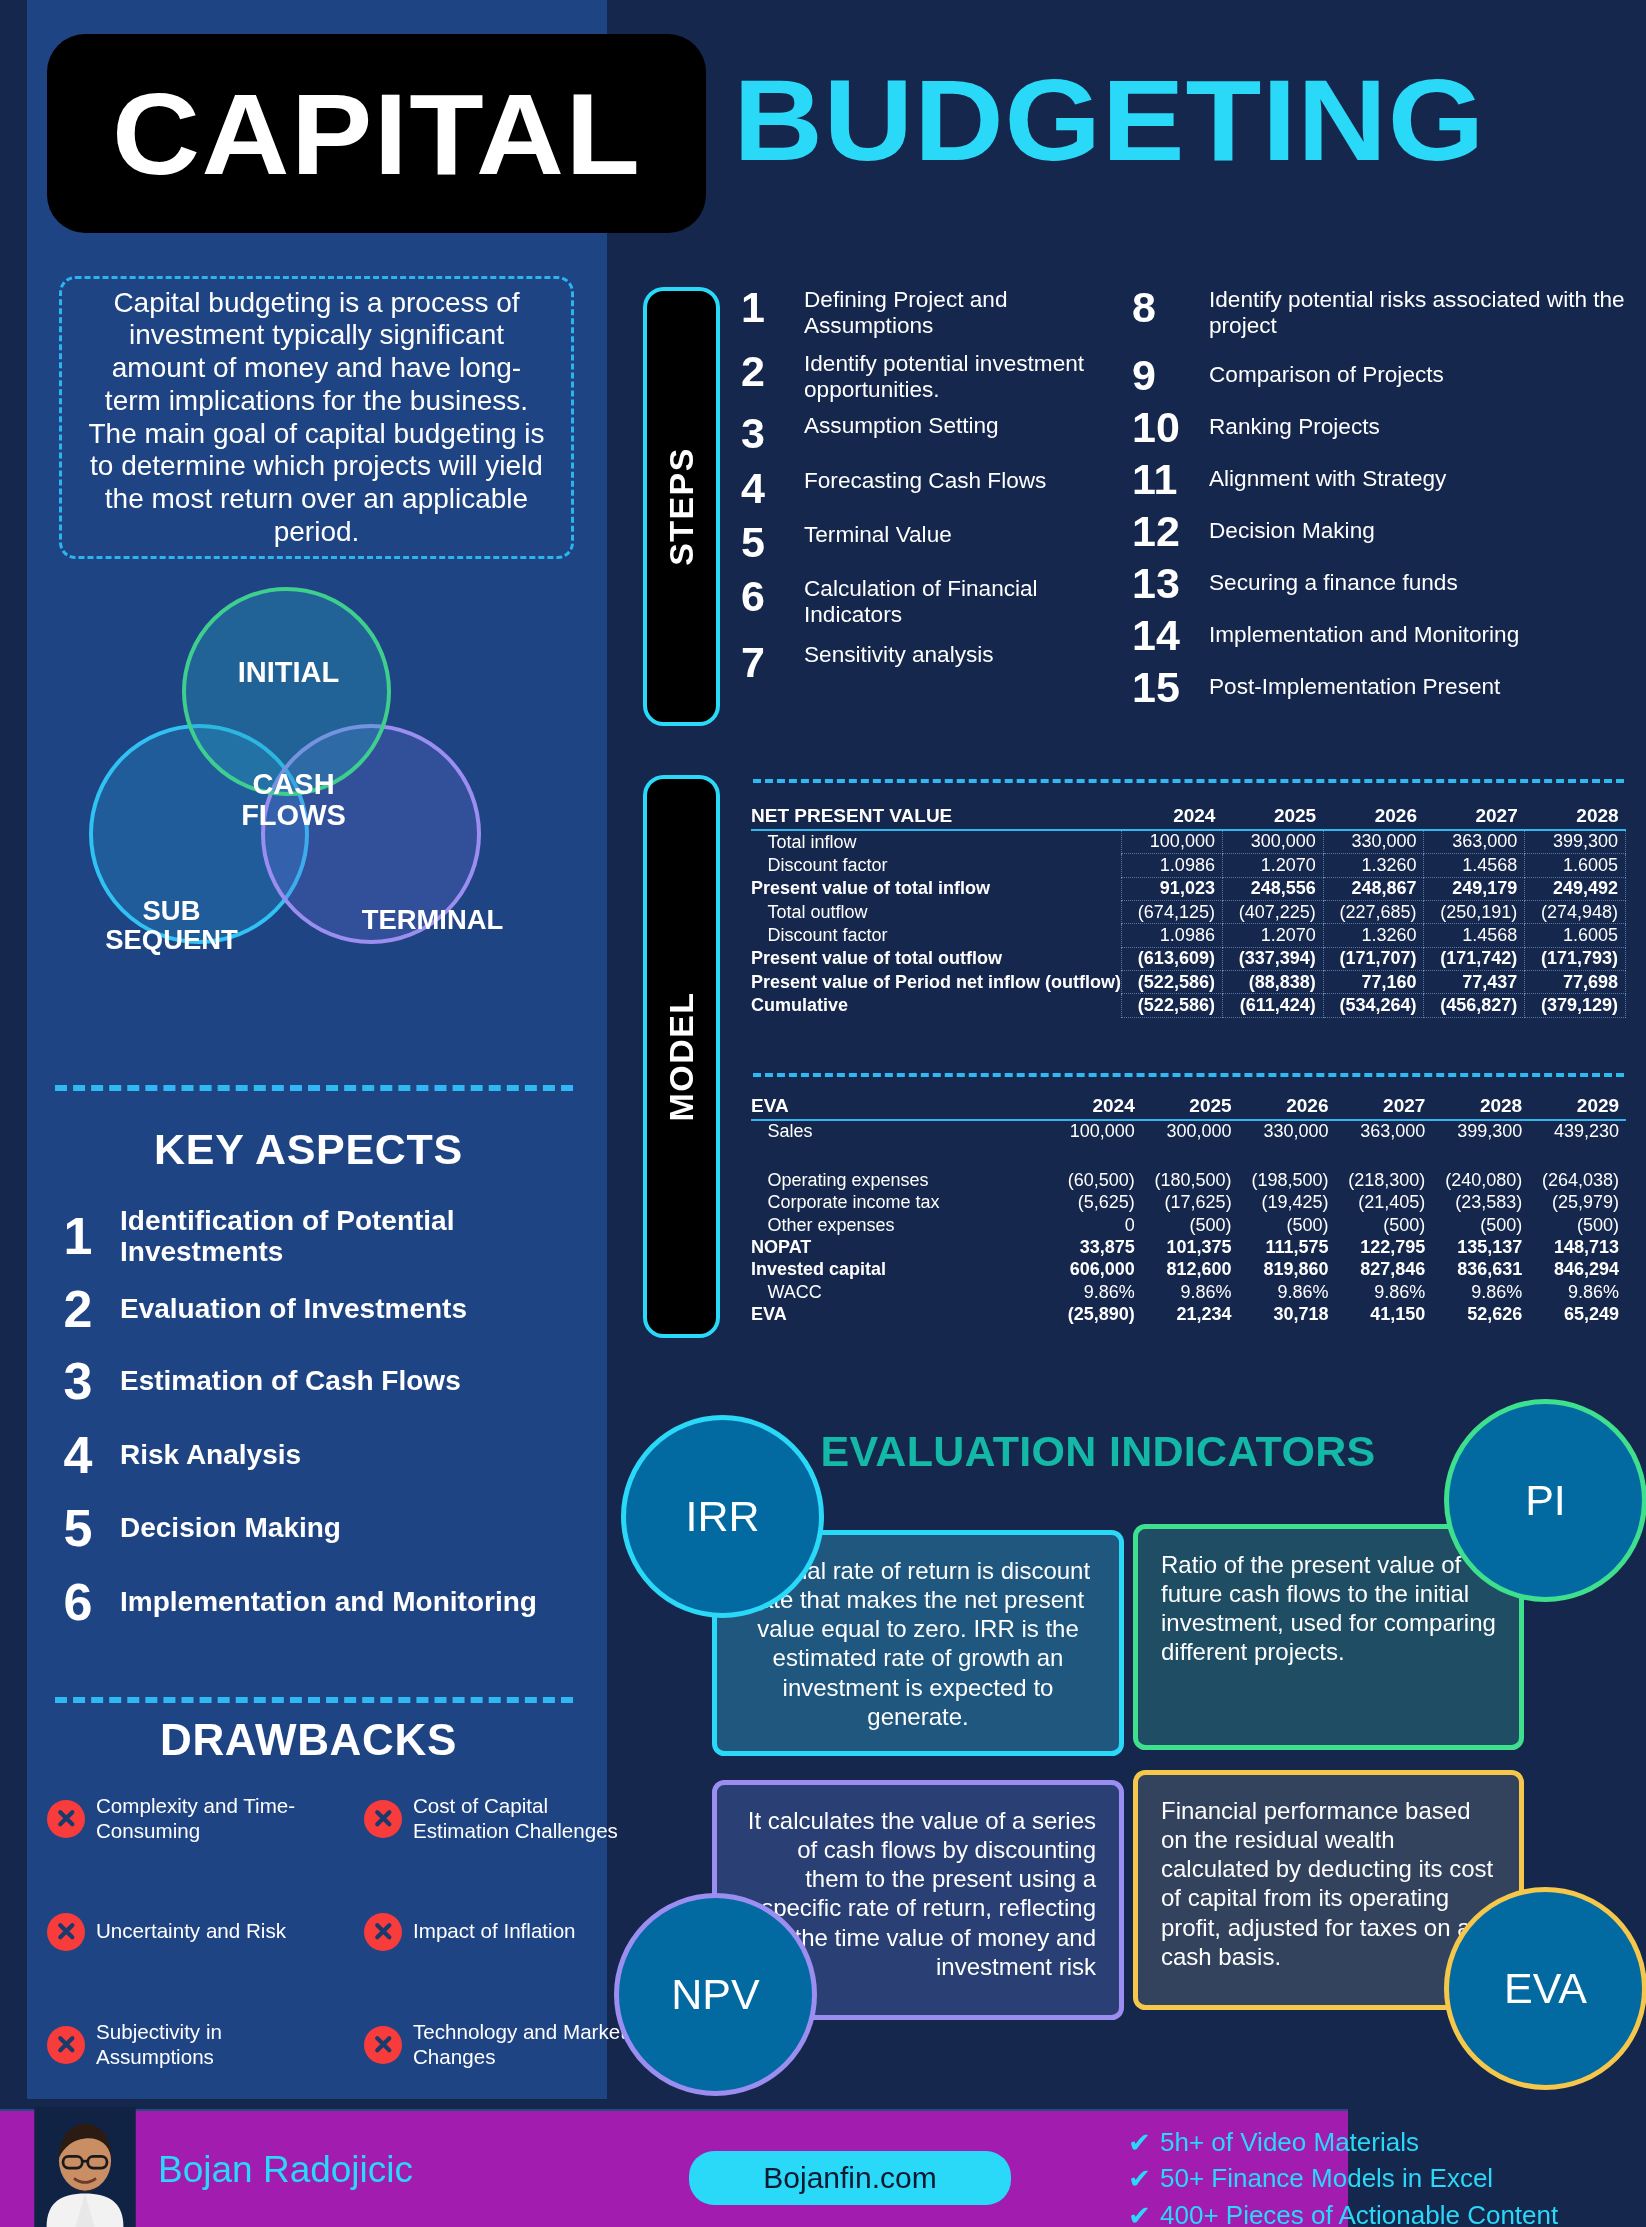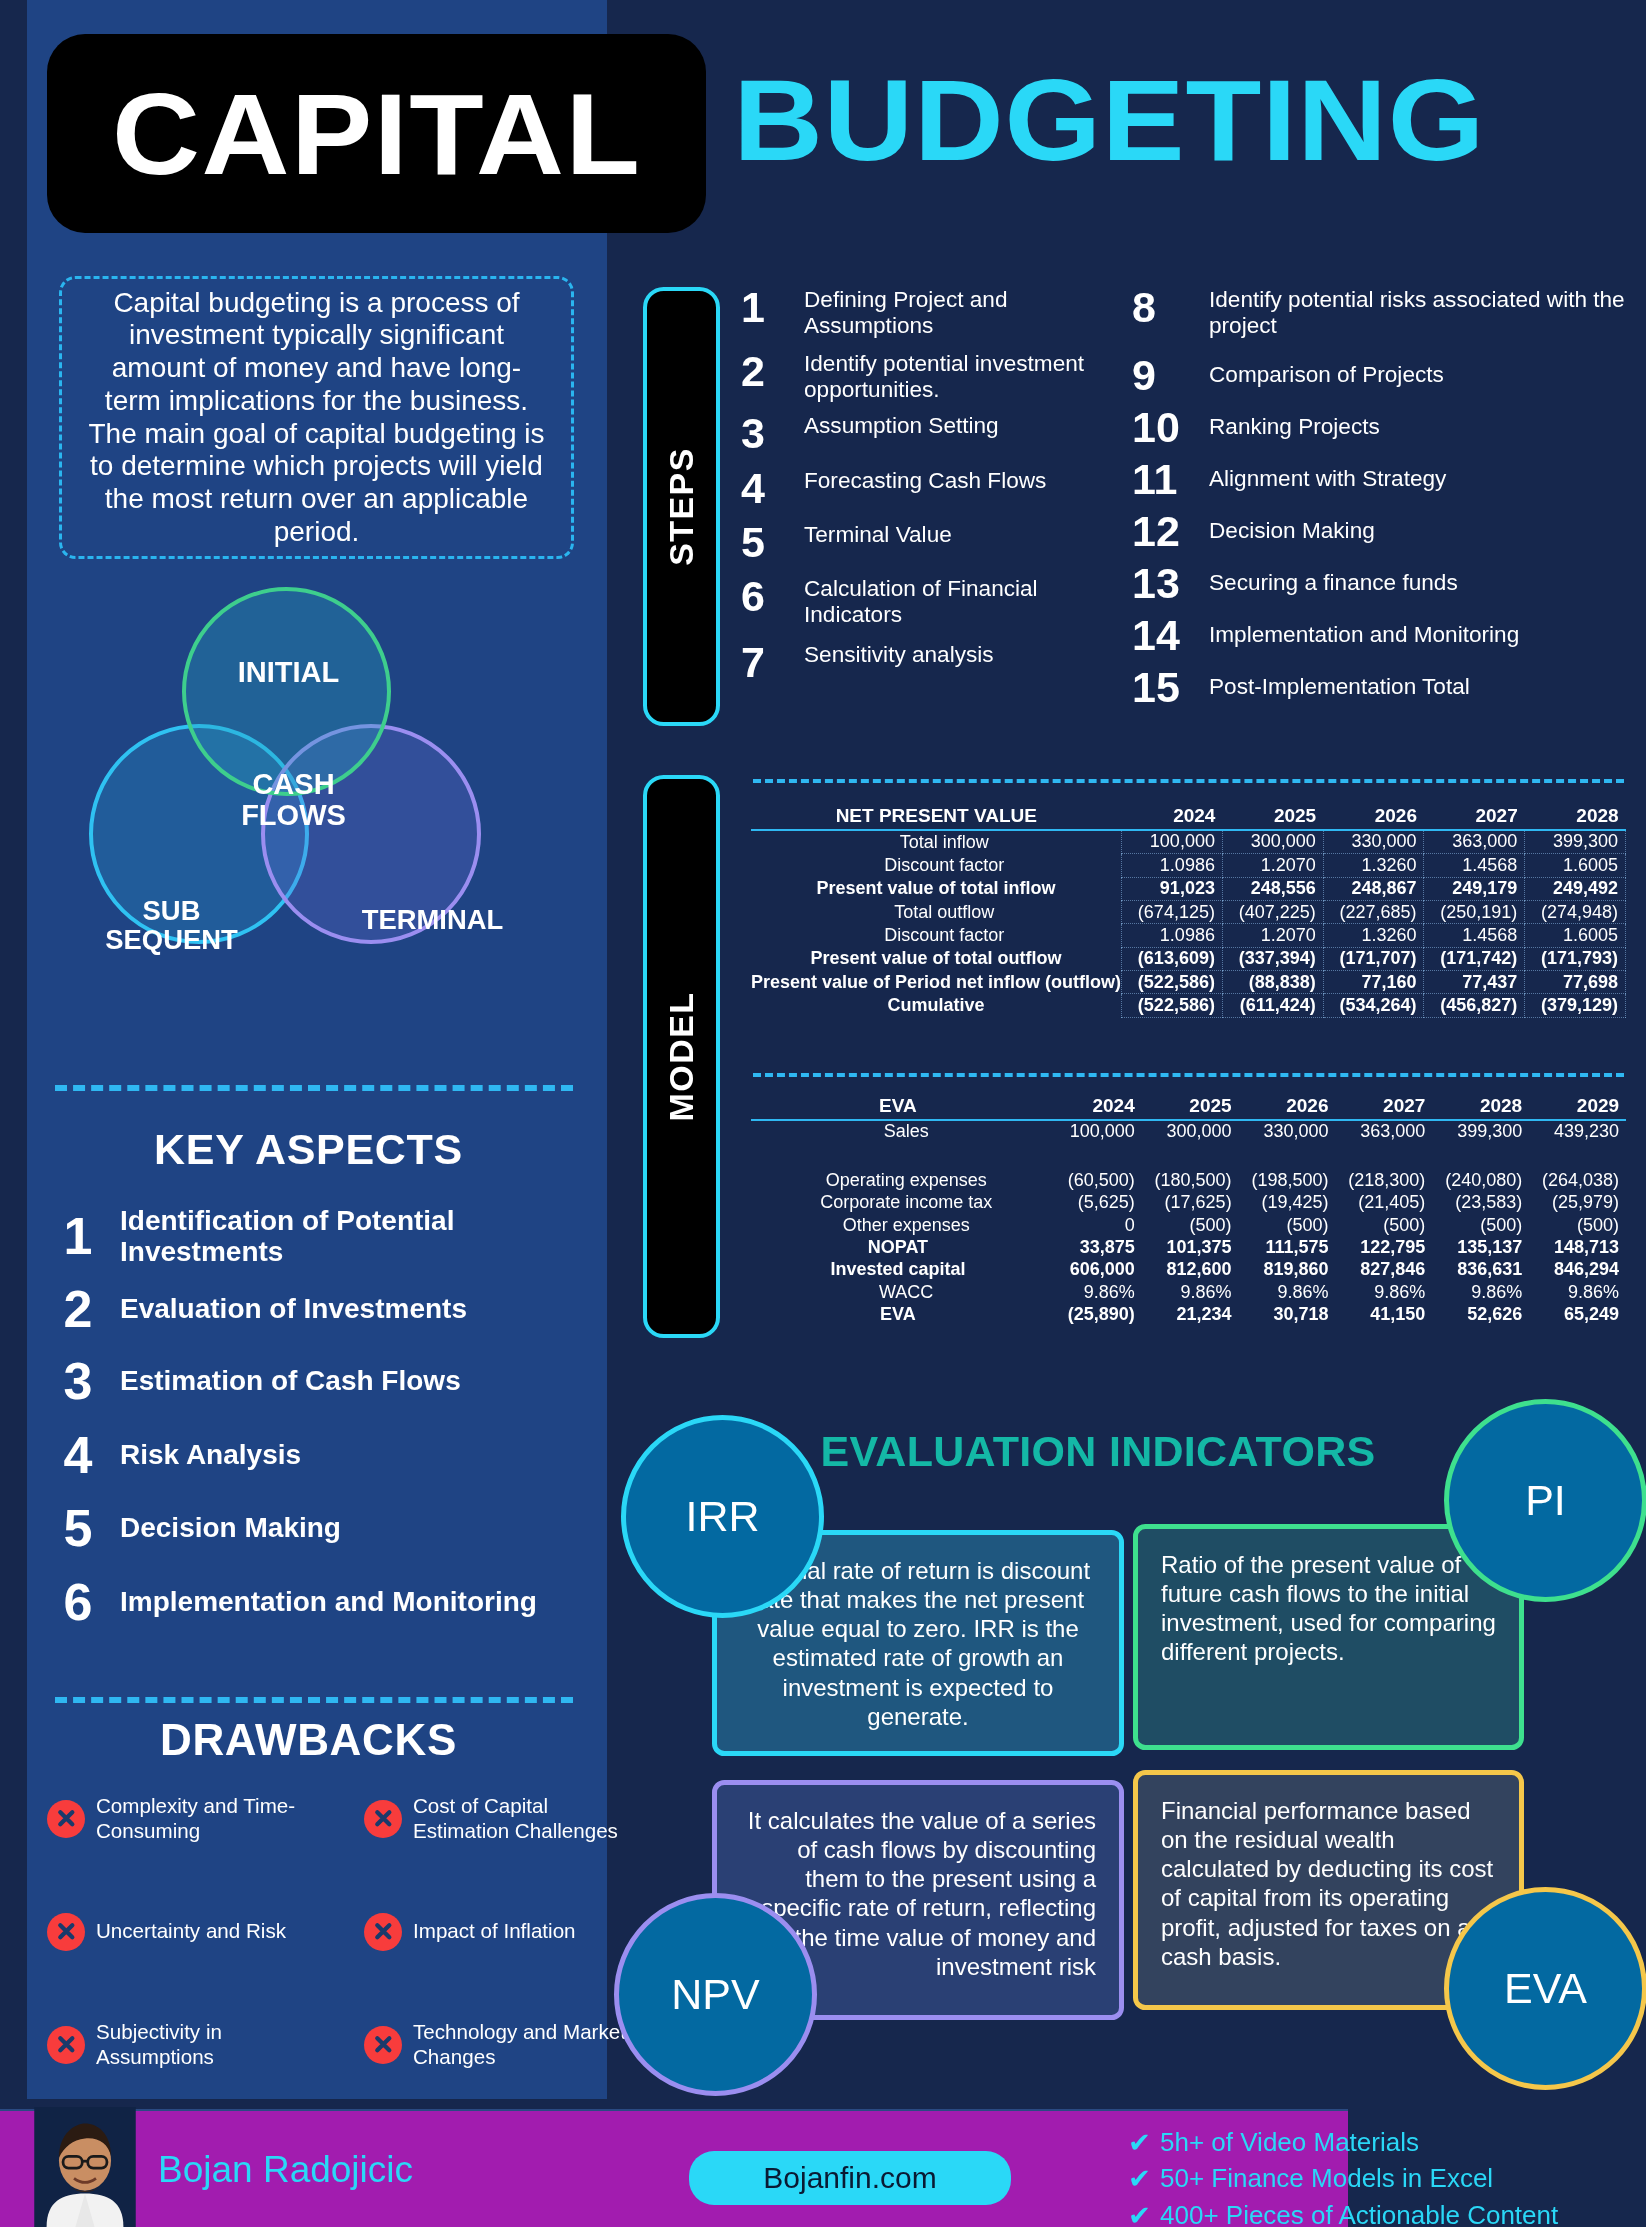--- a/index.html
+++ b/index.html
@@ -164,21 +164,21 @@
   #dash-4{ position:absolute; left:753px; top:1073px; width:871px; height:0; border-top:4.8px dashed #2fb8f2;}
 
   .fin-table{
     position:absolute; width:875px; border-collapse:collapse;
     color:#fff;
     font-family:"Liberation Sans Narrow","Liberation Sans",sans-serif;
   }
   #npv-table{ left:751px; top:804px; }
   #eva-table{ left:751px; top:1094px; }
   .fin-table td{ padding:0.7px 0; font-size:18px; white-space:nowrap; }
-  .fin-table td.lbl{ text-align:center; width:336px; }
+  .fin-table td.lbl{ text-align:left; width:336px; }
   .fin-table td.val{ text-align:right; width:108px; padding-right:6.9px; }
   .fin-table tr.hdr td{ font-size:19px; font-weight:bold; }
   .fin-table tr.hdr td.lbl{ letter-spacing:0px; }
   .fin-table tr.bold td{ font-weight:bold; }
   .fin-table td.indent1{ padding-left:16.5px; }
   .fin-table tr.underline td{ border-bottom:2.7px solid #2fb8f2; padding-bottom:2.1px; }
   .fin-table tr.dotrow td.val{ border-left:1.4px dotted rgba(150,200,245,.5); border-bottom:1.4px dotted rgba(150,200,245,.5);}
   .fin-table tr.lastdot td.val{ border-right:1.4px dotted rgba(150,200,245,.5); }
   .fin-table tr.spacer td{ height:26px; }
 
@@ -435,21 +435,21 @@
   <div class="step-row" style="height:52px;align-items:center">
     <div class="step-num">13</div>
     <div class="step-text">Securing a finance funds</div>
   </div>
   <div class="step-row" style="height:52px;align-items:center">
     <div class="step-num">14</div>
     <div class="step-text">Implementation and Monitoring</div>
   </div>
   <div class="step-row" style="height:52px;align-items:center">
     <div class="step-num">15</div>
-    <div class="step-text">Post-Implementation Total</div>
+    <div class="step-text">Post-Implementation Present</div>
   </div>
 </div>
 
 <div id="model-tab">
   <span id="model-tab-label">MODEL</span>
 </div>
 <div id="dash-3"></div>
 <div id="dash-4"></div>
 
 <table class="fin-table" id="npv-table">

